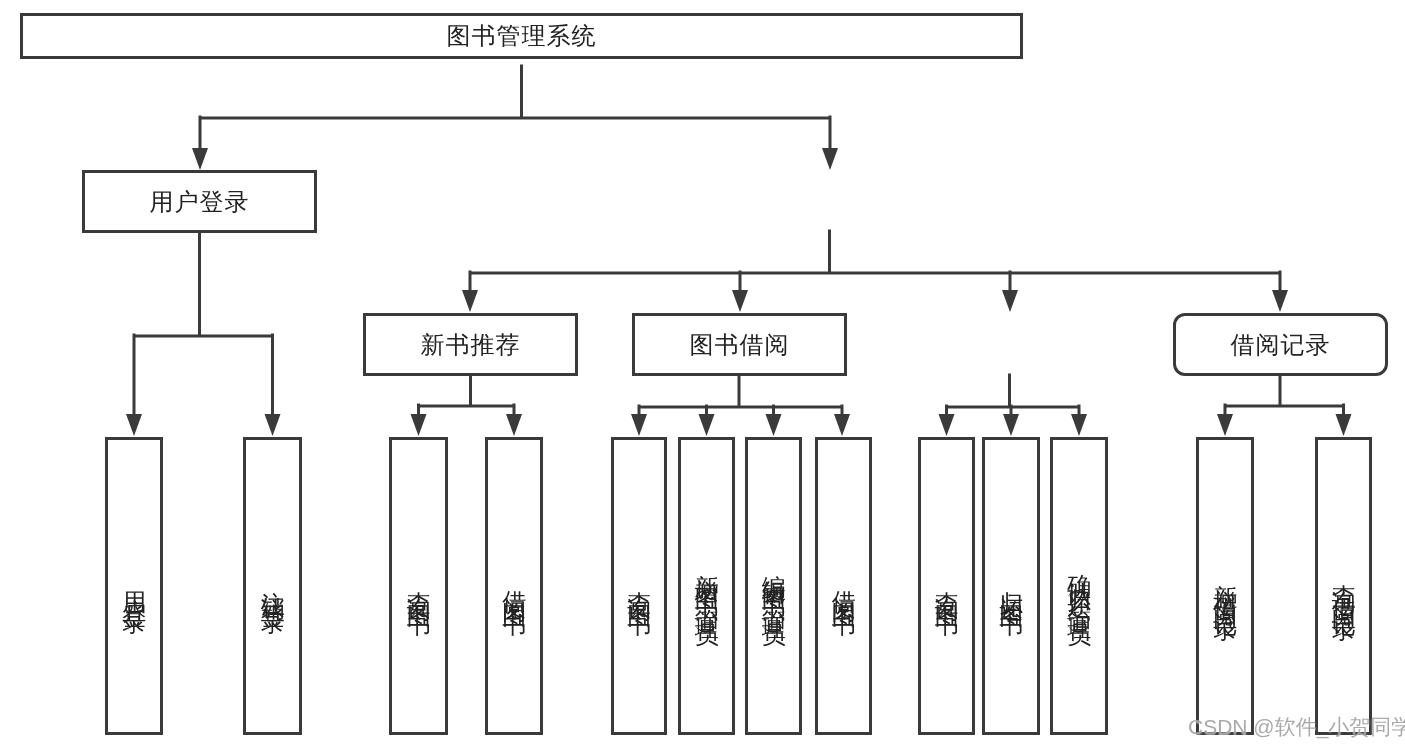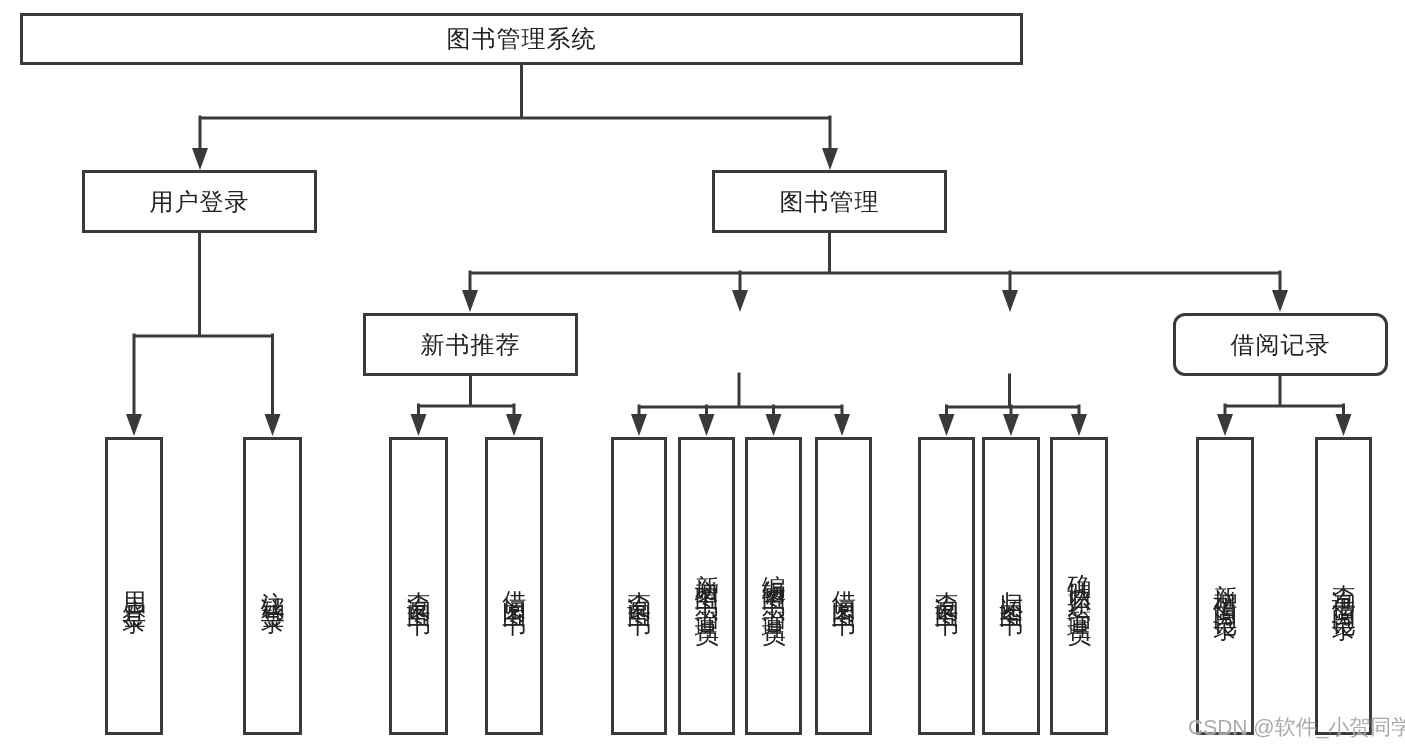--- a/index.html
+++ b/index.html
@@ -100,26 +100,26 @@
       <polygon points="1071,414 1087,414 1079,436"></polygon>
     </g>
 
     <g>
       <path d="M1280 374 V406 M1225 406 H1343.5 M1225 405 V417 M1343.5 405 V417"></path>
       <polygon points="1217,414 1233,414 1225,436"></polygon>
       <polygon points="1335.5,414 1351.5,414 1343.5,436"></polygon>
     </g>
   </svg>
 
-  <div class="node" style="left:20px;top:13px;width:1003px;height:52px;">图书管理系统</div>
+  <div class="node" style="left:20px;top:13px;width:1003px;height:46px;">图书管理系统</div>
 
   <div class="node" style="left:82px;top:170px;width:235px;height:63px;">用户登录</div>
-  <div class="node" style="left:712px;top:170px;width:235px;height:63px;">图书管理</div>
 
   <div class="node" style="left:363px;top:313px;width:215px;height:63px;">新书推荐</div>
+  <div class="node" style="left:632px;top:313px;width:215px;height:63px;">图书借阅</div>
   <div class="node" style="left:1173px;top:313px;width:215px;height:63px;border-radius:12px;">借阅记录</div>
 
   <div class="node leaf" style="left:105px;top:437px;width:58px;height:298px;">用户登录</div>
   <div class="node leaf" style="left:243px;top:437px;width:59px;height:298px;">注销登录</div>
 
   <div class="node leaf" style="left:389px;top:437px;width:59px;height:298px;">查询图书</div>
   <div class="node leaf" style="left:485px;top:437px;width:58px;height:298px;">借阅图书</div>
 
   <div class="node leaf" style="left:611px;top:437px;width:56px;height:298px;">查询图书</div>
   <div class="node leaf" style="left:678px;top:437px;width:57px;height:298px;">新增图书（管理员）</div>

